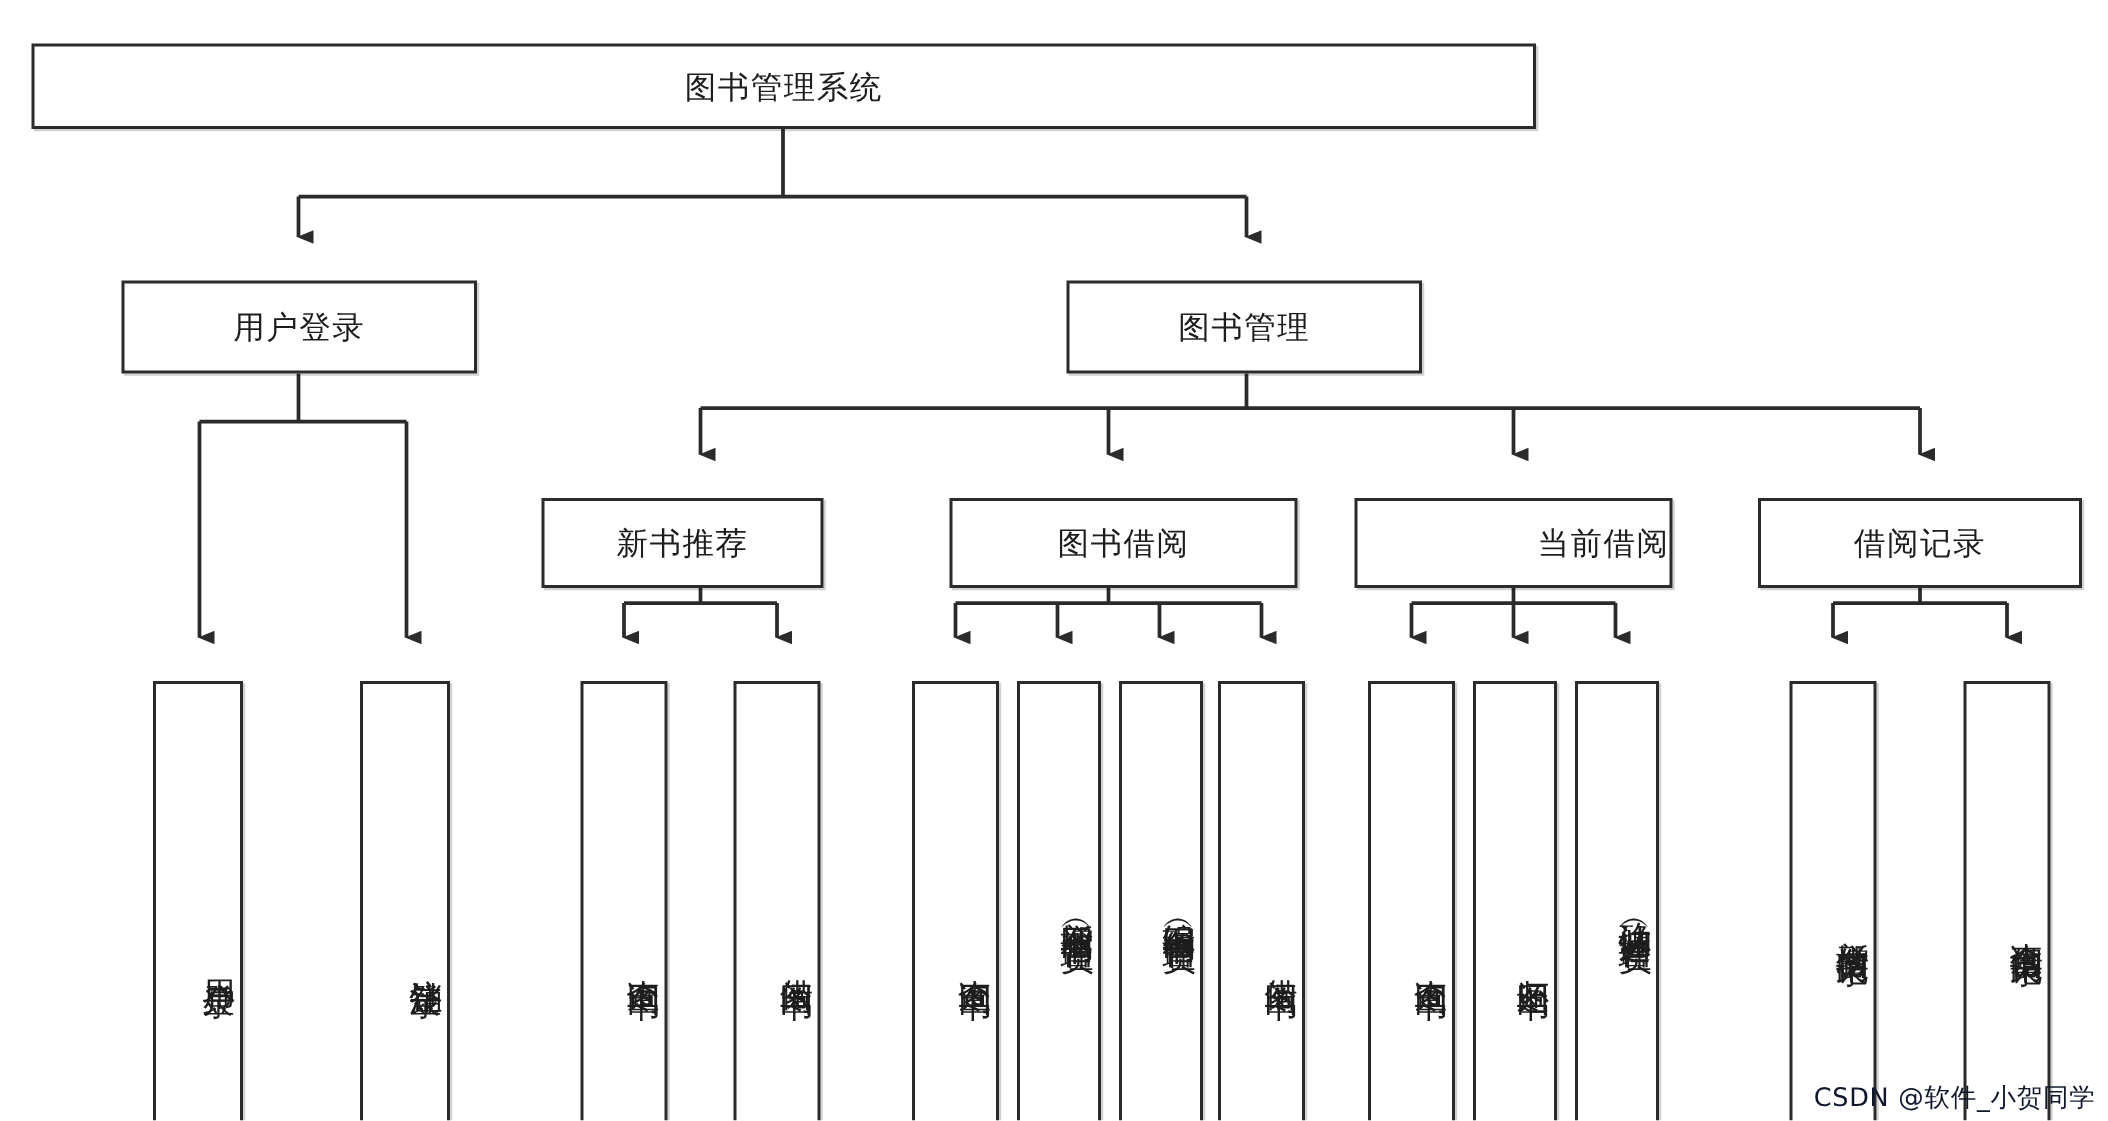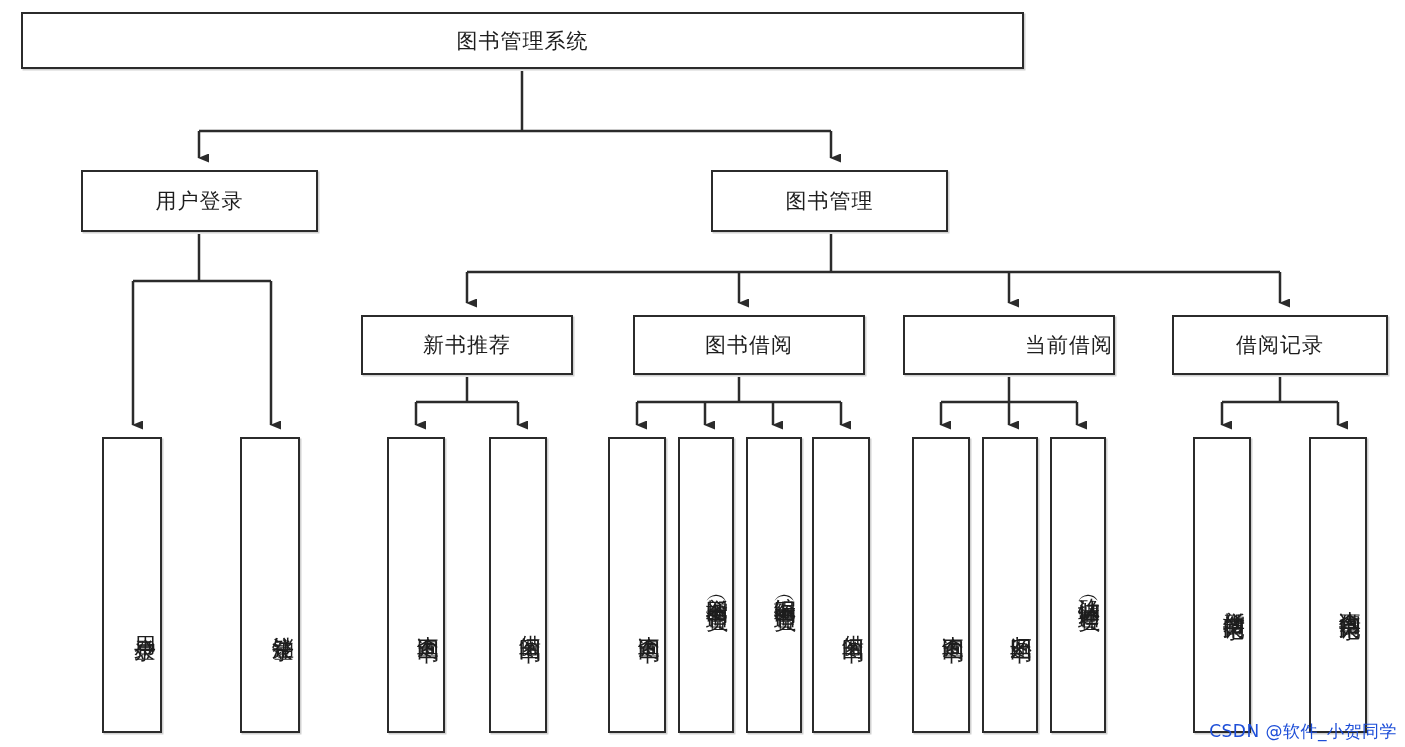--- a/index.html
+++ b/index.html
@@ -27,20 +27,21 @@
   .node {
     position: absolute;
     box-sizing: border-box;
     background: #ffffff;
     border: 2.5px solid #2b2b2b;
     box-shadow: 1.5px 1.5px 0 0 rgba(0,0,0,0.18);
     display: flex;
     align-items: center;
     justify-content: center;
     color: #1d1d1d;
+    margin-top: 17px;
   }
   .node.horiz {
     font-size: 21px;
     letter-spacing: 1px;
   }
   .node.vert {
     writing-mode: vertical-rl;
     text-orientation: upright;
     font-size: 22px;
     letter-spacing: 2px;
@@ -53,21 +54,21 @@
   }
   .node-label {
     display: block;
     white-space: nowrap;
   }
   .watermark {
     position: absolute;
     right: 8px;
     bottom: 4px;
     font-size: 17px;
-    color: #1d4ed8;
+    color: #0f172a;
     letter-spacing: 0.5px;
     user-select: none;
   }
 </style>
 </head>
 <body>
 
 <div id="canvas">
 
   <svg class="wires" viewBox="0 0 1405 747" xmlns="http://www.w3.org/2000/svg">
@@ -124,21 +125,21 @@
     <span class="node-label">图书管理系统</span>
   </div>
 
   <div class="node horiz" style="left:81px; top:170px; width:237px; height:62px;">
     <span class="node-label">用户登录</span>
   </div>
   <div class="node horiz" style="left:711px; top:170px; width:237px; height:62px;">
     <span class="node-label">图书管理</span>
   </div>
 
-  <div class="node horiz" style="left:361px; top:315px; width:212px; height:60px;justify-content:center;">
+  <div class="node horiz" style="left:361px; top:315px; width:188px; height:60px;justify-content:center;">
     <span class="node-label">新书推荐</span>
   </div>
   <div class="node horiz" style="left:633px; top:315px; width:232px; height:60px;">
     <span class="node-label">图书借阅</span>
   </div>
   <div class="node horiz" style="left:903px; top:315px; width:212px; height:60px;justify-content:flex-end;">
     <span class="node-label">当前借阅</span>
   </div>
   <div class="node horiz" style="left:1172px; top:315px; width:216px; height:60px;">
     <span class="node-label">借阅记录</span>

